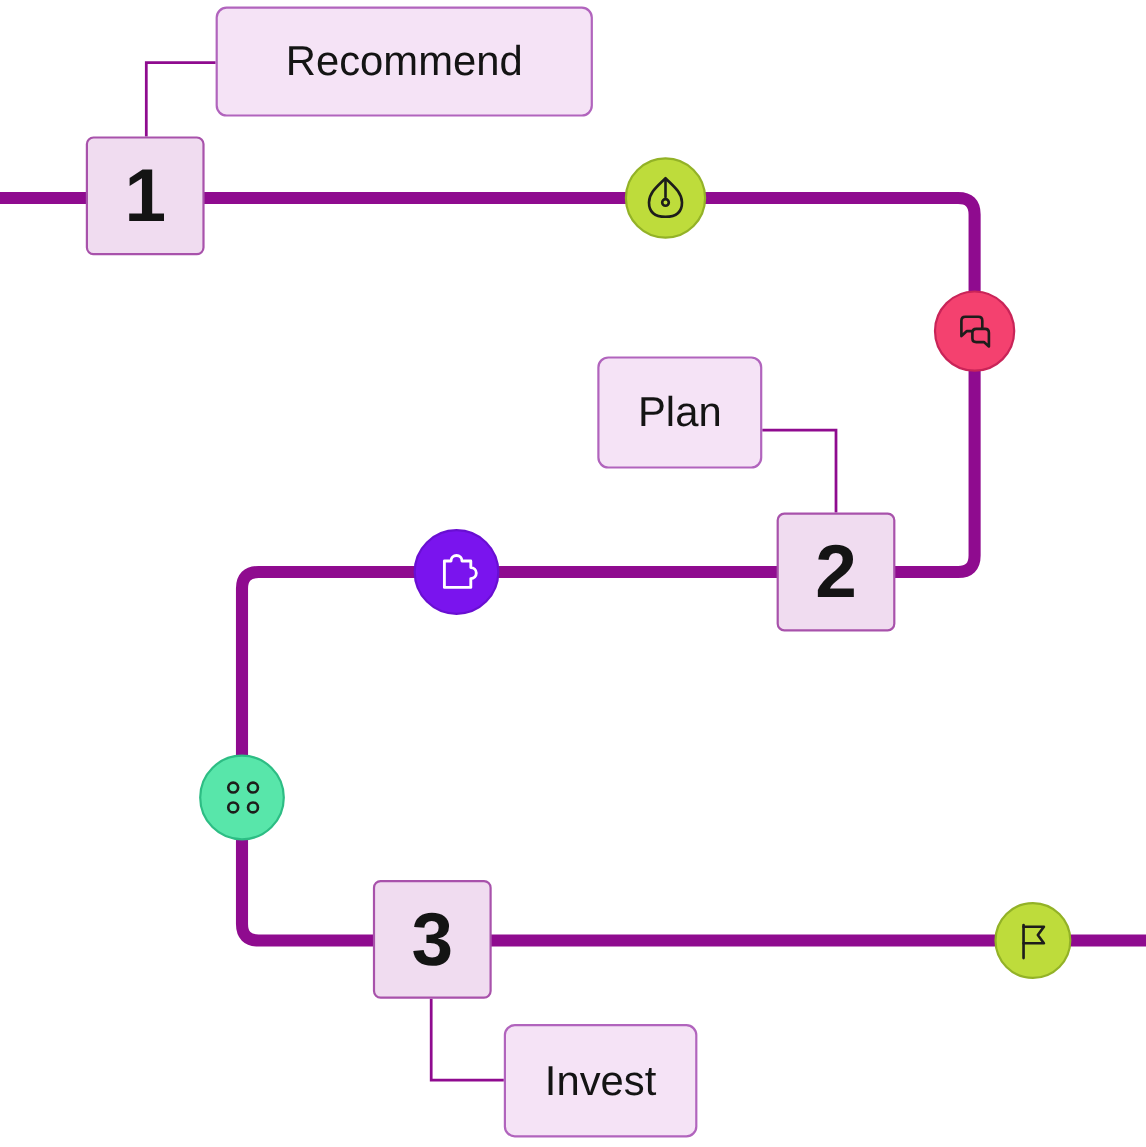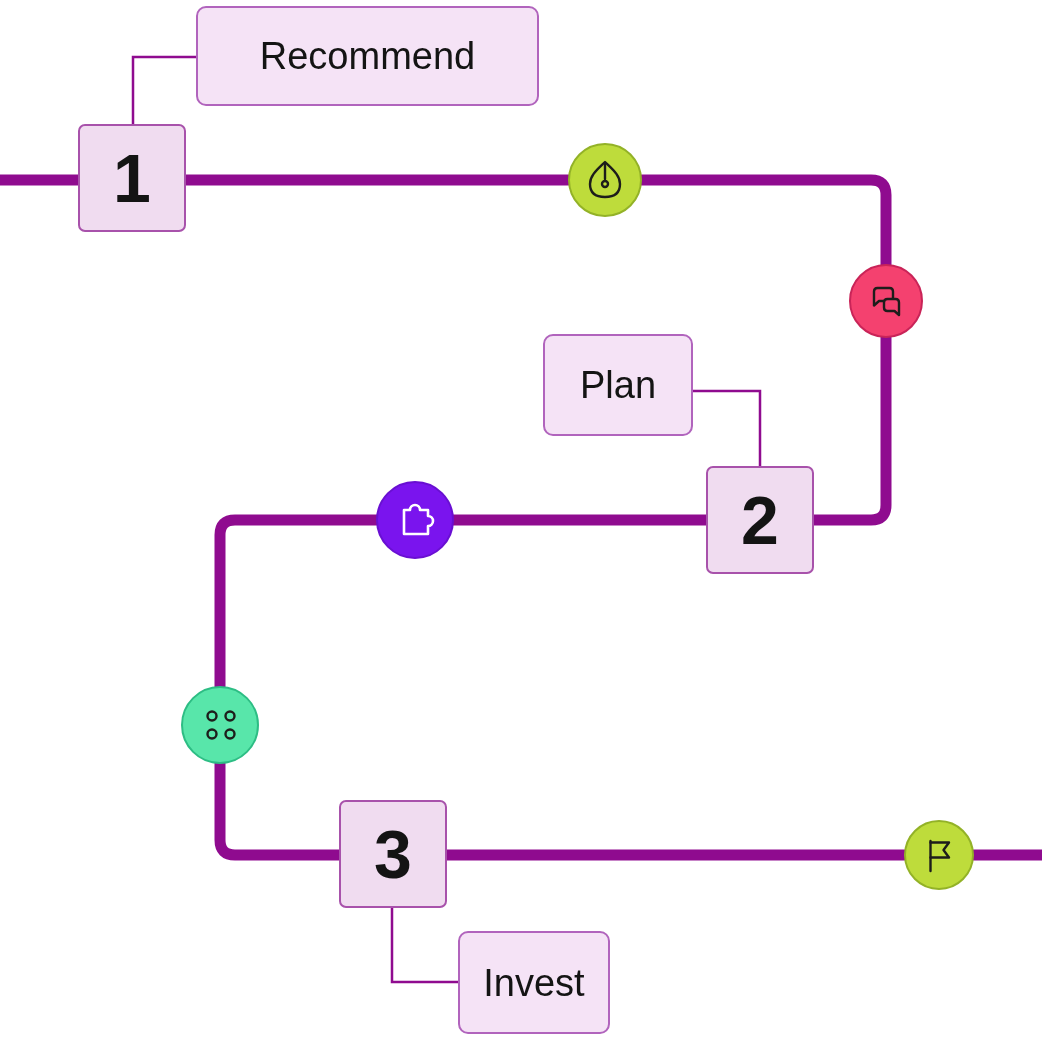--- a/index.html
+++ b/index.html
@@ -27,22 +27,22 @@
   .step1{left:78px;top:124px;}
   .step2{left:706px;top:466px;}
   .step3{left:339px;top:800px;}
   .card{
     position:absolute;box-sizing:border-box;
     background:var(--label-bg);border:2.5px solid var(--label-border);border-radius:10px;
     display:flex;align-items:center;justify-content:center;
     font-size:38px;color:#141414;line-height:1;
   }
   .card-recommend{left:196px;top:6px;width:343px;height:100px;}
-  .card-plan{left:543px;top:334px;width:150px;height:102px;}
-  .card-invest{left:458px;top:931px;width:152px;height:103px;}
+  .card-plan{left:543px;top:324px;width:150px;height:102px;}
+  .card-invest{left:458px;top:931px;width:176px;height:103px;}
 </style>
 </head>
 <body>
 
 <div class="canvas">
 
   <svg class="layer" width="1042" height="1043" viewBox="0 0 1042 1043">
 
     <path class="main-path" d="M 0 180 H 871 Q 886 180 886 195 V 505 Q 886 520 871 520 H 235 Q 220 520 220 535 V 840 Q 220 855 235 855 H 1042"></path>
 

